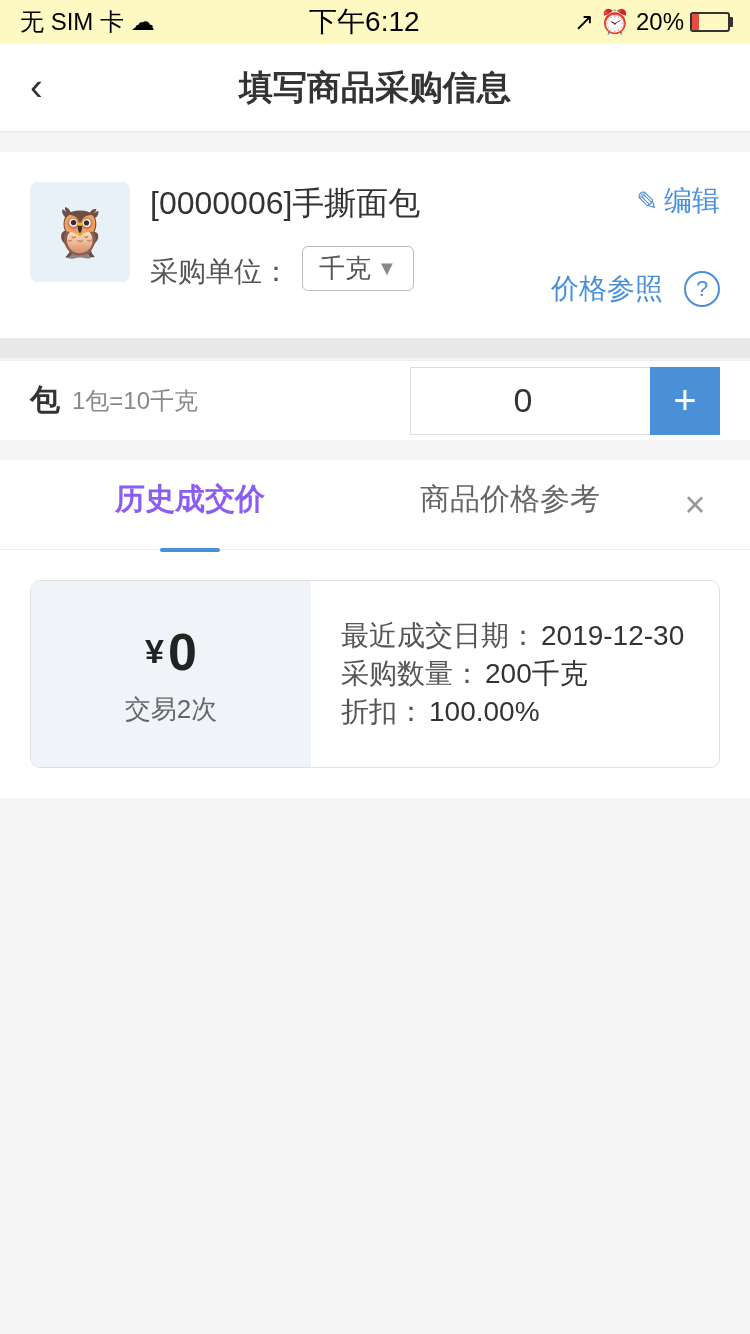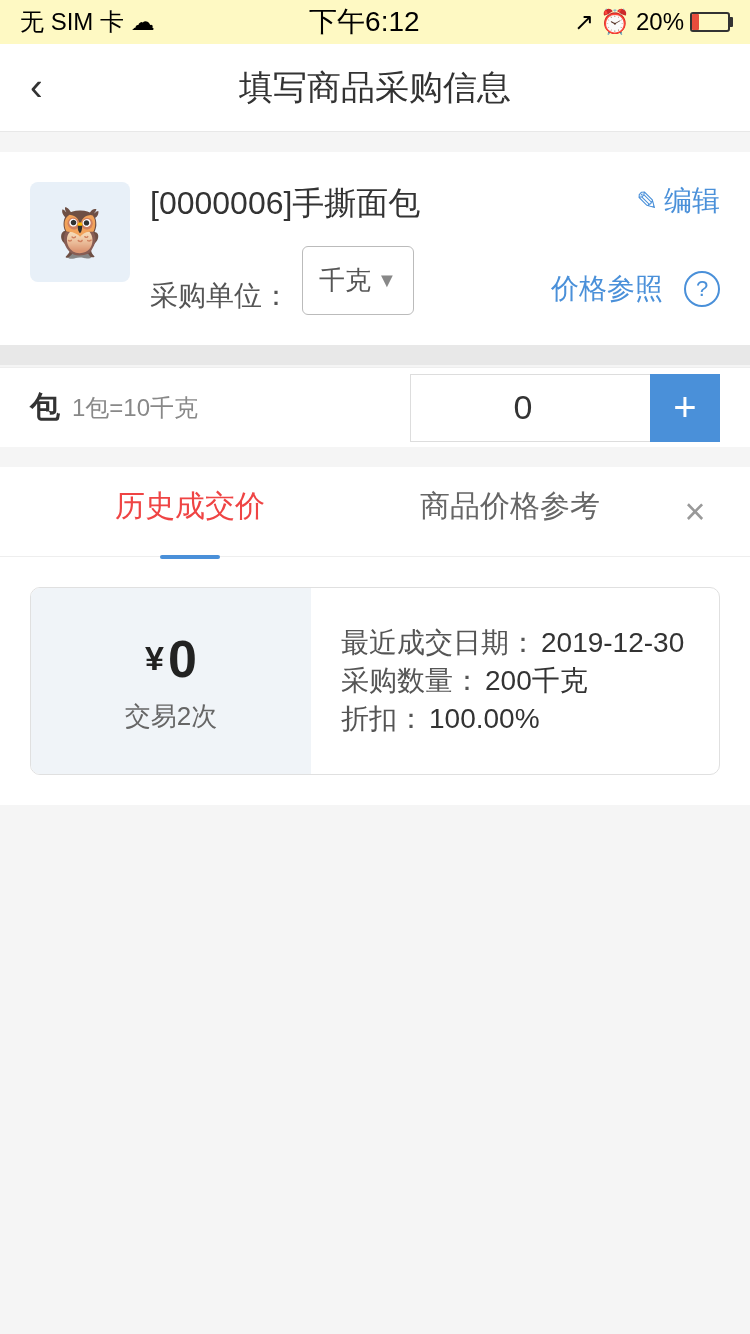--- a/index.html
+++ b/index.html
@@ -79,21 +79,21 @@
       font-size: 38px;
       color: #333;
       cursor: pointer;
       padding-right: 20px;
     }
     .nav-title {
       position: absolute;
       left: 50%;
       transform: translateX(-50%);
       font-size: 34px;
-      font-weight: 400;
+      font-weight: 700;
       color: #333;
     }
 
     
     .product-card {
       background: #fff;
       margin-top: 20px;
       padding: 30px;
     }
     .product-header {
@@ -133,21 +133,21 @@
     .product-unit-row {
       display: flex;
       align-items: flex-end;
       gap: 12px;
       font-size: 28px;
       color: #555;
     }
     .unit-badge {
       border: 1px solid #bbb;
       border-radius: 6px;
-      padding: 16px 16px;
+      padding: 4px 16px;
       font-size: 26px;
       color: #555;
       background: #fff;
       display: flex;
       align-items: center;
       gap: 6px;
     }
     .unit-badge-arrow {
       font-size: 20px;
       color: #888;
@@ -248,22 +248,22 @@
     .tab-item {
       flex: 1;
       text-align: center;
       font-size: 30px;
       color: #666;
       cursor: pointer;
       position: relative;
       padding-bottom: 10px;
     }
     .tab-item.active {
-      color: #ef4444;
-      font-weight: 400;
+      color: #8b5cf6;
+      font-weight: 700;
     }
     .tab-item.active::after {
       content: '';
       position: absolute;
       bottom: -22px;
       left: 50%;
       transform: translateX(-50%);
       width: 60px;
       height: 4px;
       background: #4a90d9;

